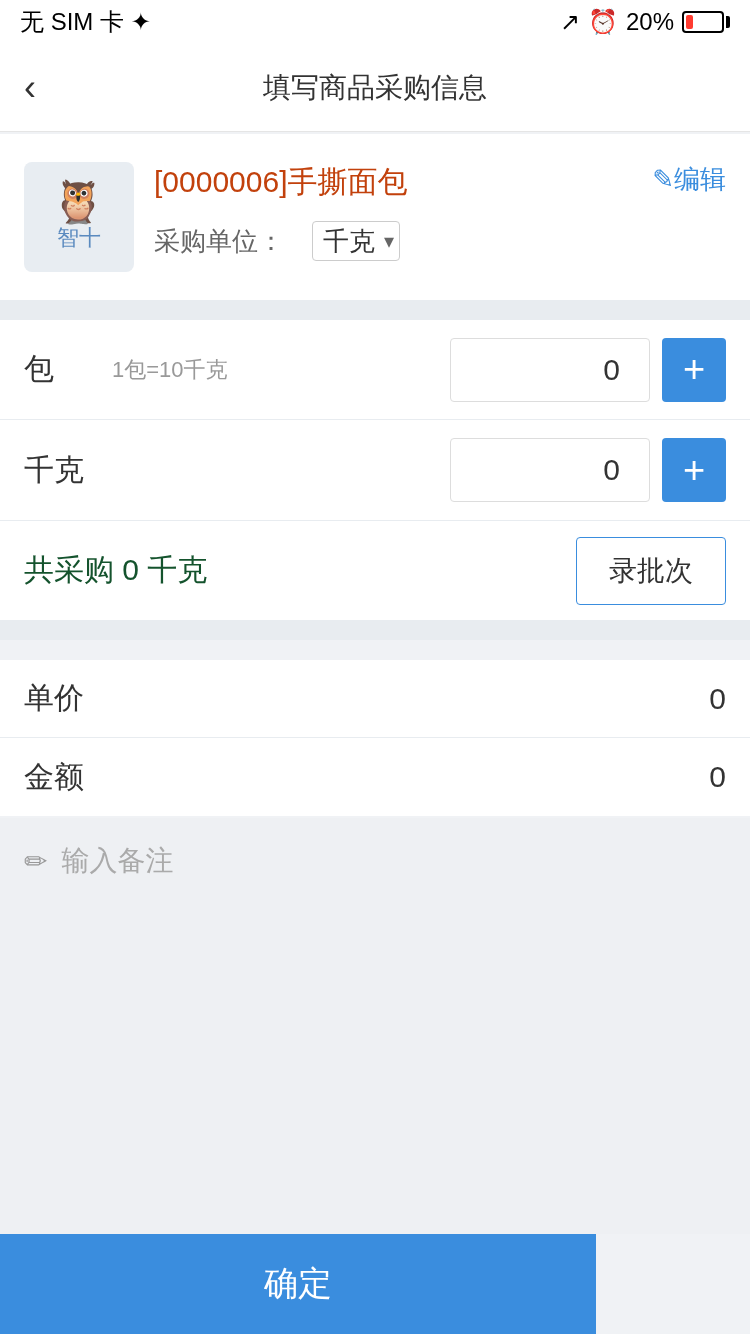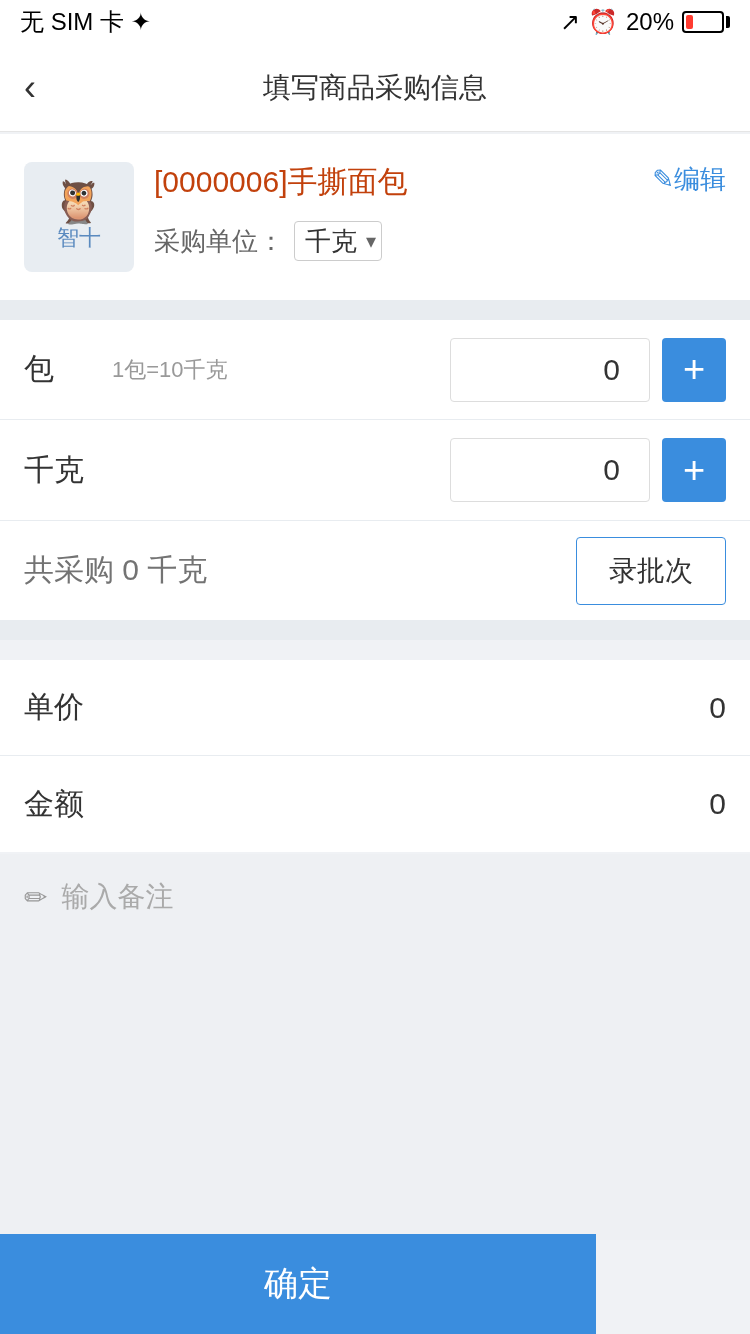--- a/index.html
+++ b/index.html
@@ -132,21 +132,21 @@
       font-size: 30px;
       color: #c2410c;
       font-weight: 500;
       margin-bottom: 18px;
     }
     .product-unit-row {
       display: flex;
       align-items: center;
       font-size: 26px;
       color: #666;
-      gap: 10px;
+      gap: 28px;
     }
     .unit-select {
       border: 1px solid #ccc;
       border-radius: 4px;
       padding: 4px 24px 4px 10px;
       font-size: 26px;
       color: #333;
       background: #fff;
       appearance: none;
       position: relative;
@@ -265,21 +265,21 @@
       display: flex;
       align-items: center;
       justify-content: space-between;
       padding: 0 24px;
       height: 100px;
       background: #fff;
       border-top: 1px solid #e8ecf0;
     }
     .summary-text {
       font-size: 30px;
-      color: #737373;
+      color: #14532d;
     }
     .batch-btn {
       border: 1px solid #3a8dde;
       color: #333;
       font-size: 28px;
       padding: 14px 32px;
       border-radius: 4px;
       background: #fff;
       cursor: pointer;
     }
@@ -287,21 +287,21 @@
     
     .price-section {
       background: #fff;
       margin-top: 20px;
     }
     .price-row {
       display: flex;
       align-items: center;
       justify-content: space-between;
       padding: 0 24px;
-      height: 96px;
+      height: 78px;
       border-bottom: 1px solid #e8ecf0;
     }
     .price-row:last-child {
       border-bottom: none;
       gap: 22px;
     }
     .price-label {
       font-size: 30px;
       color: #333;
     }

